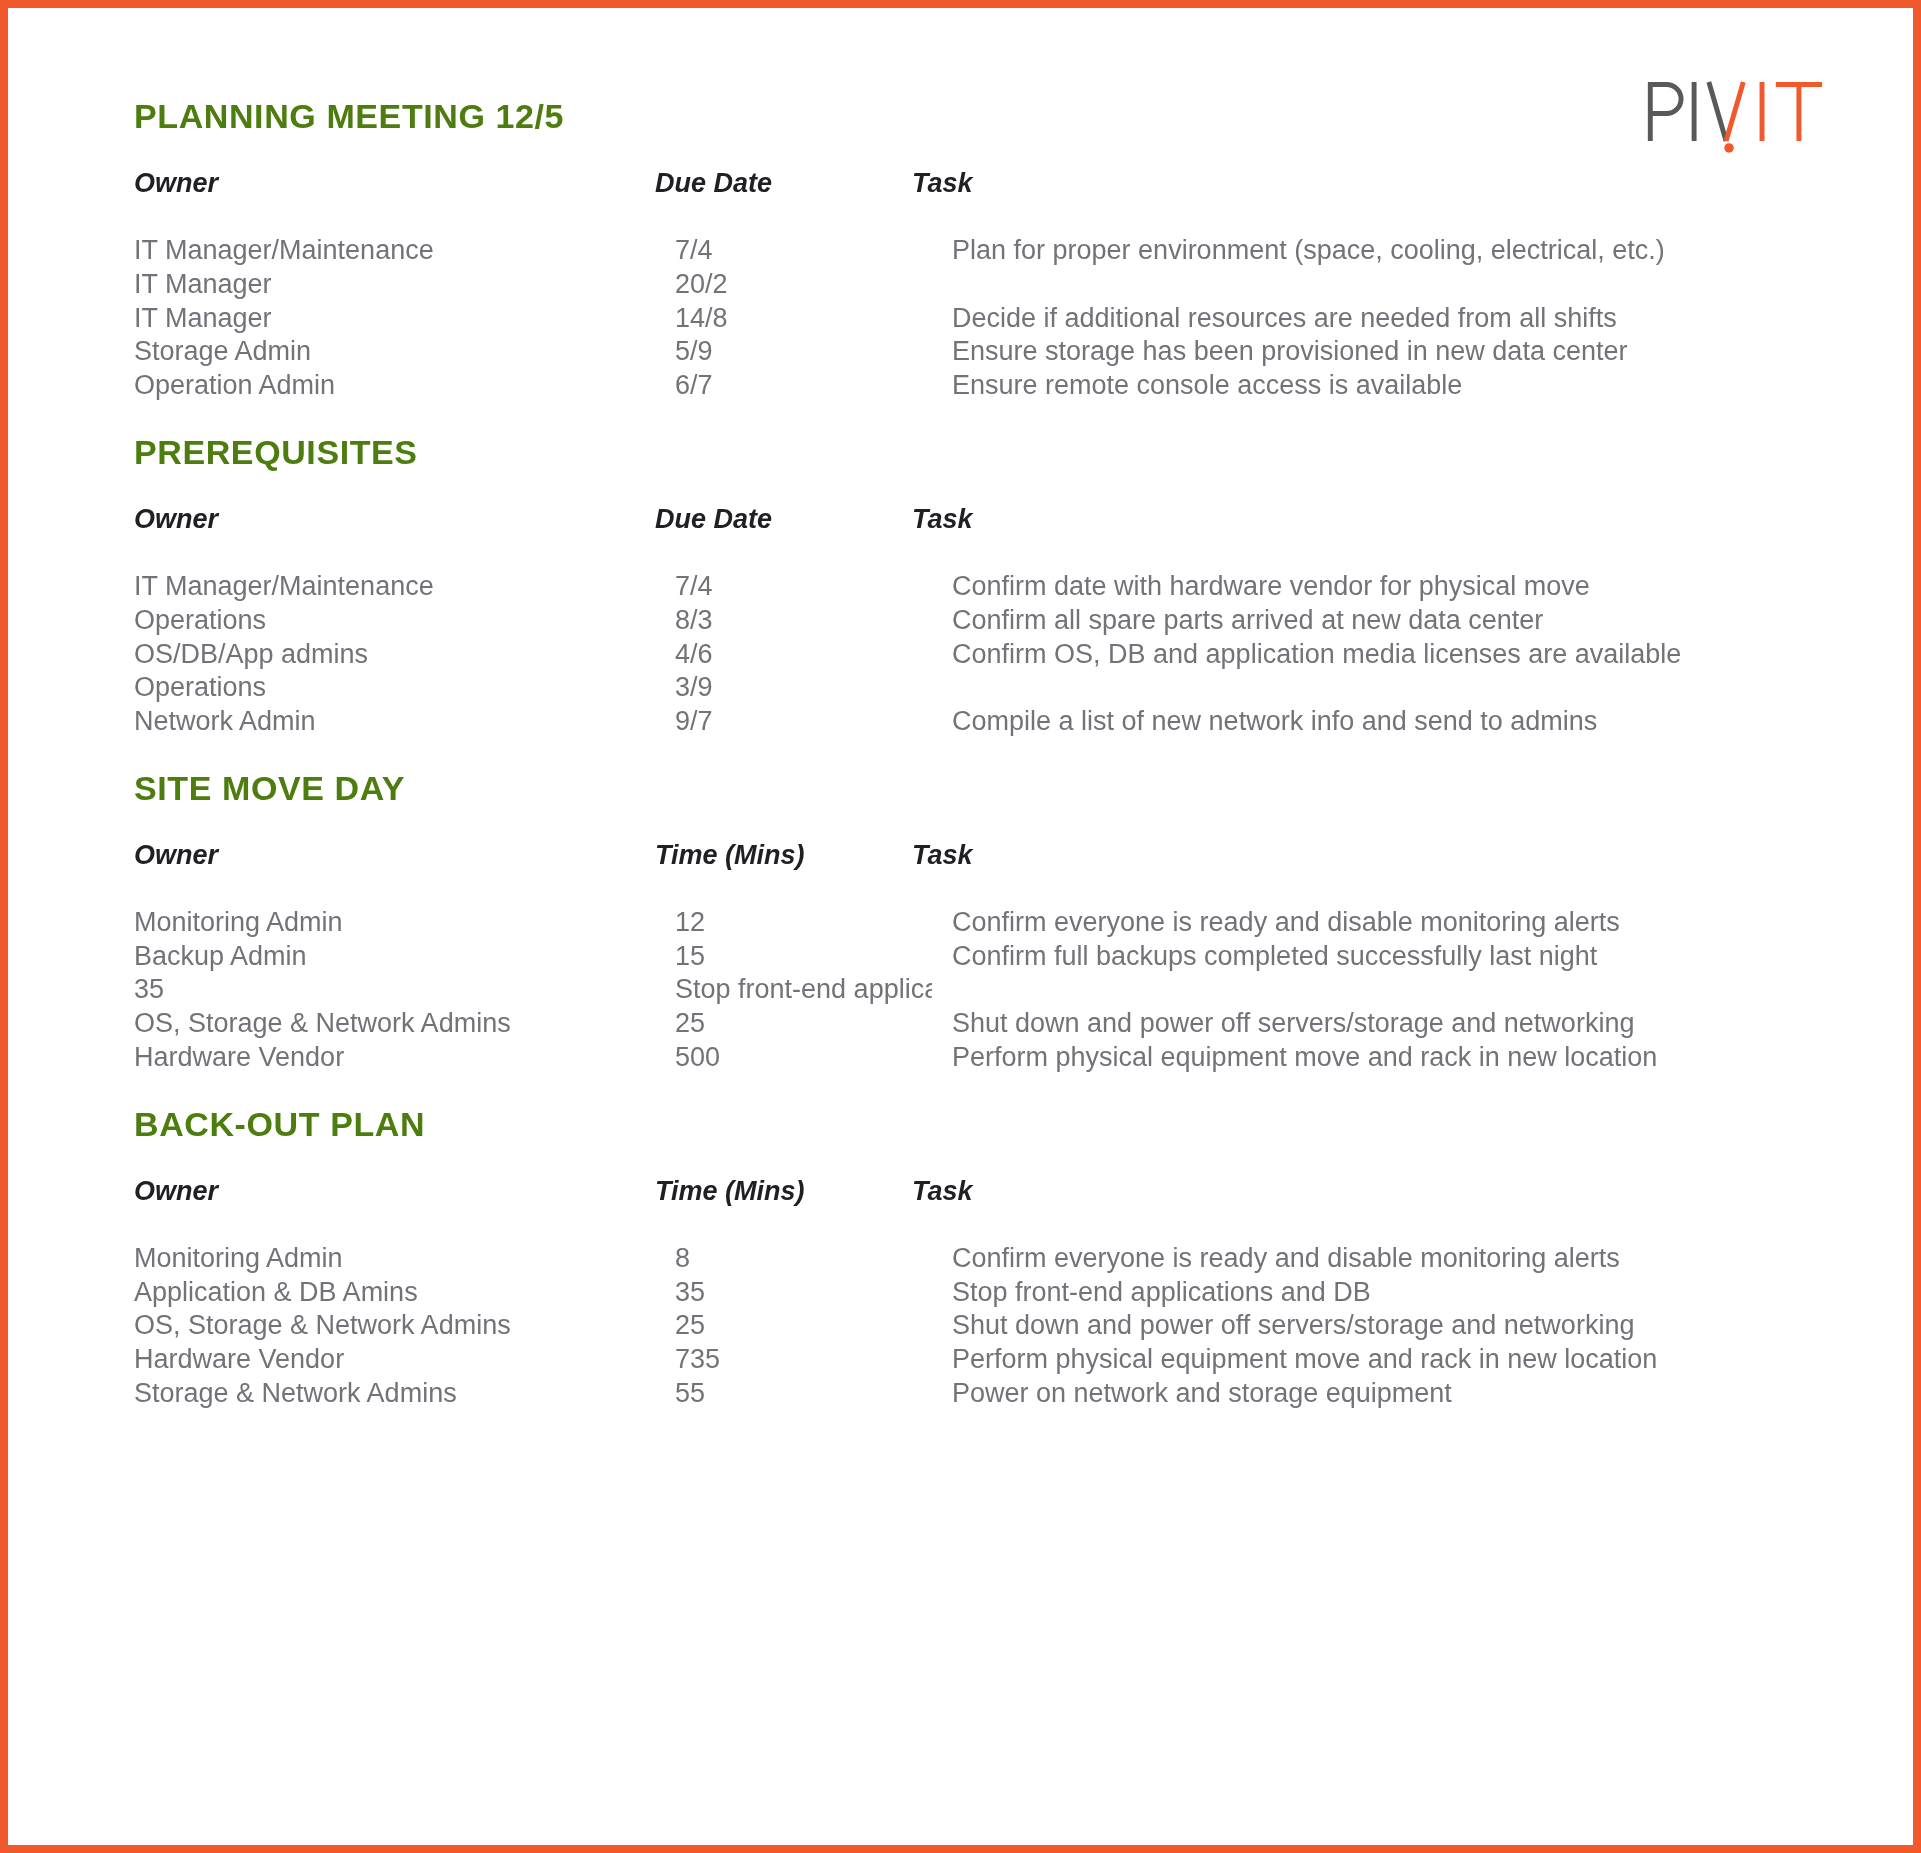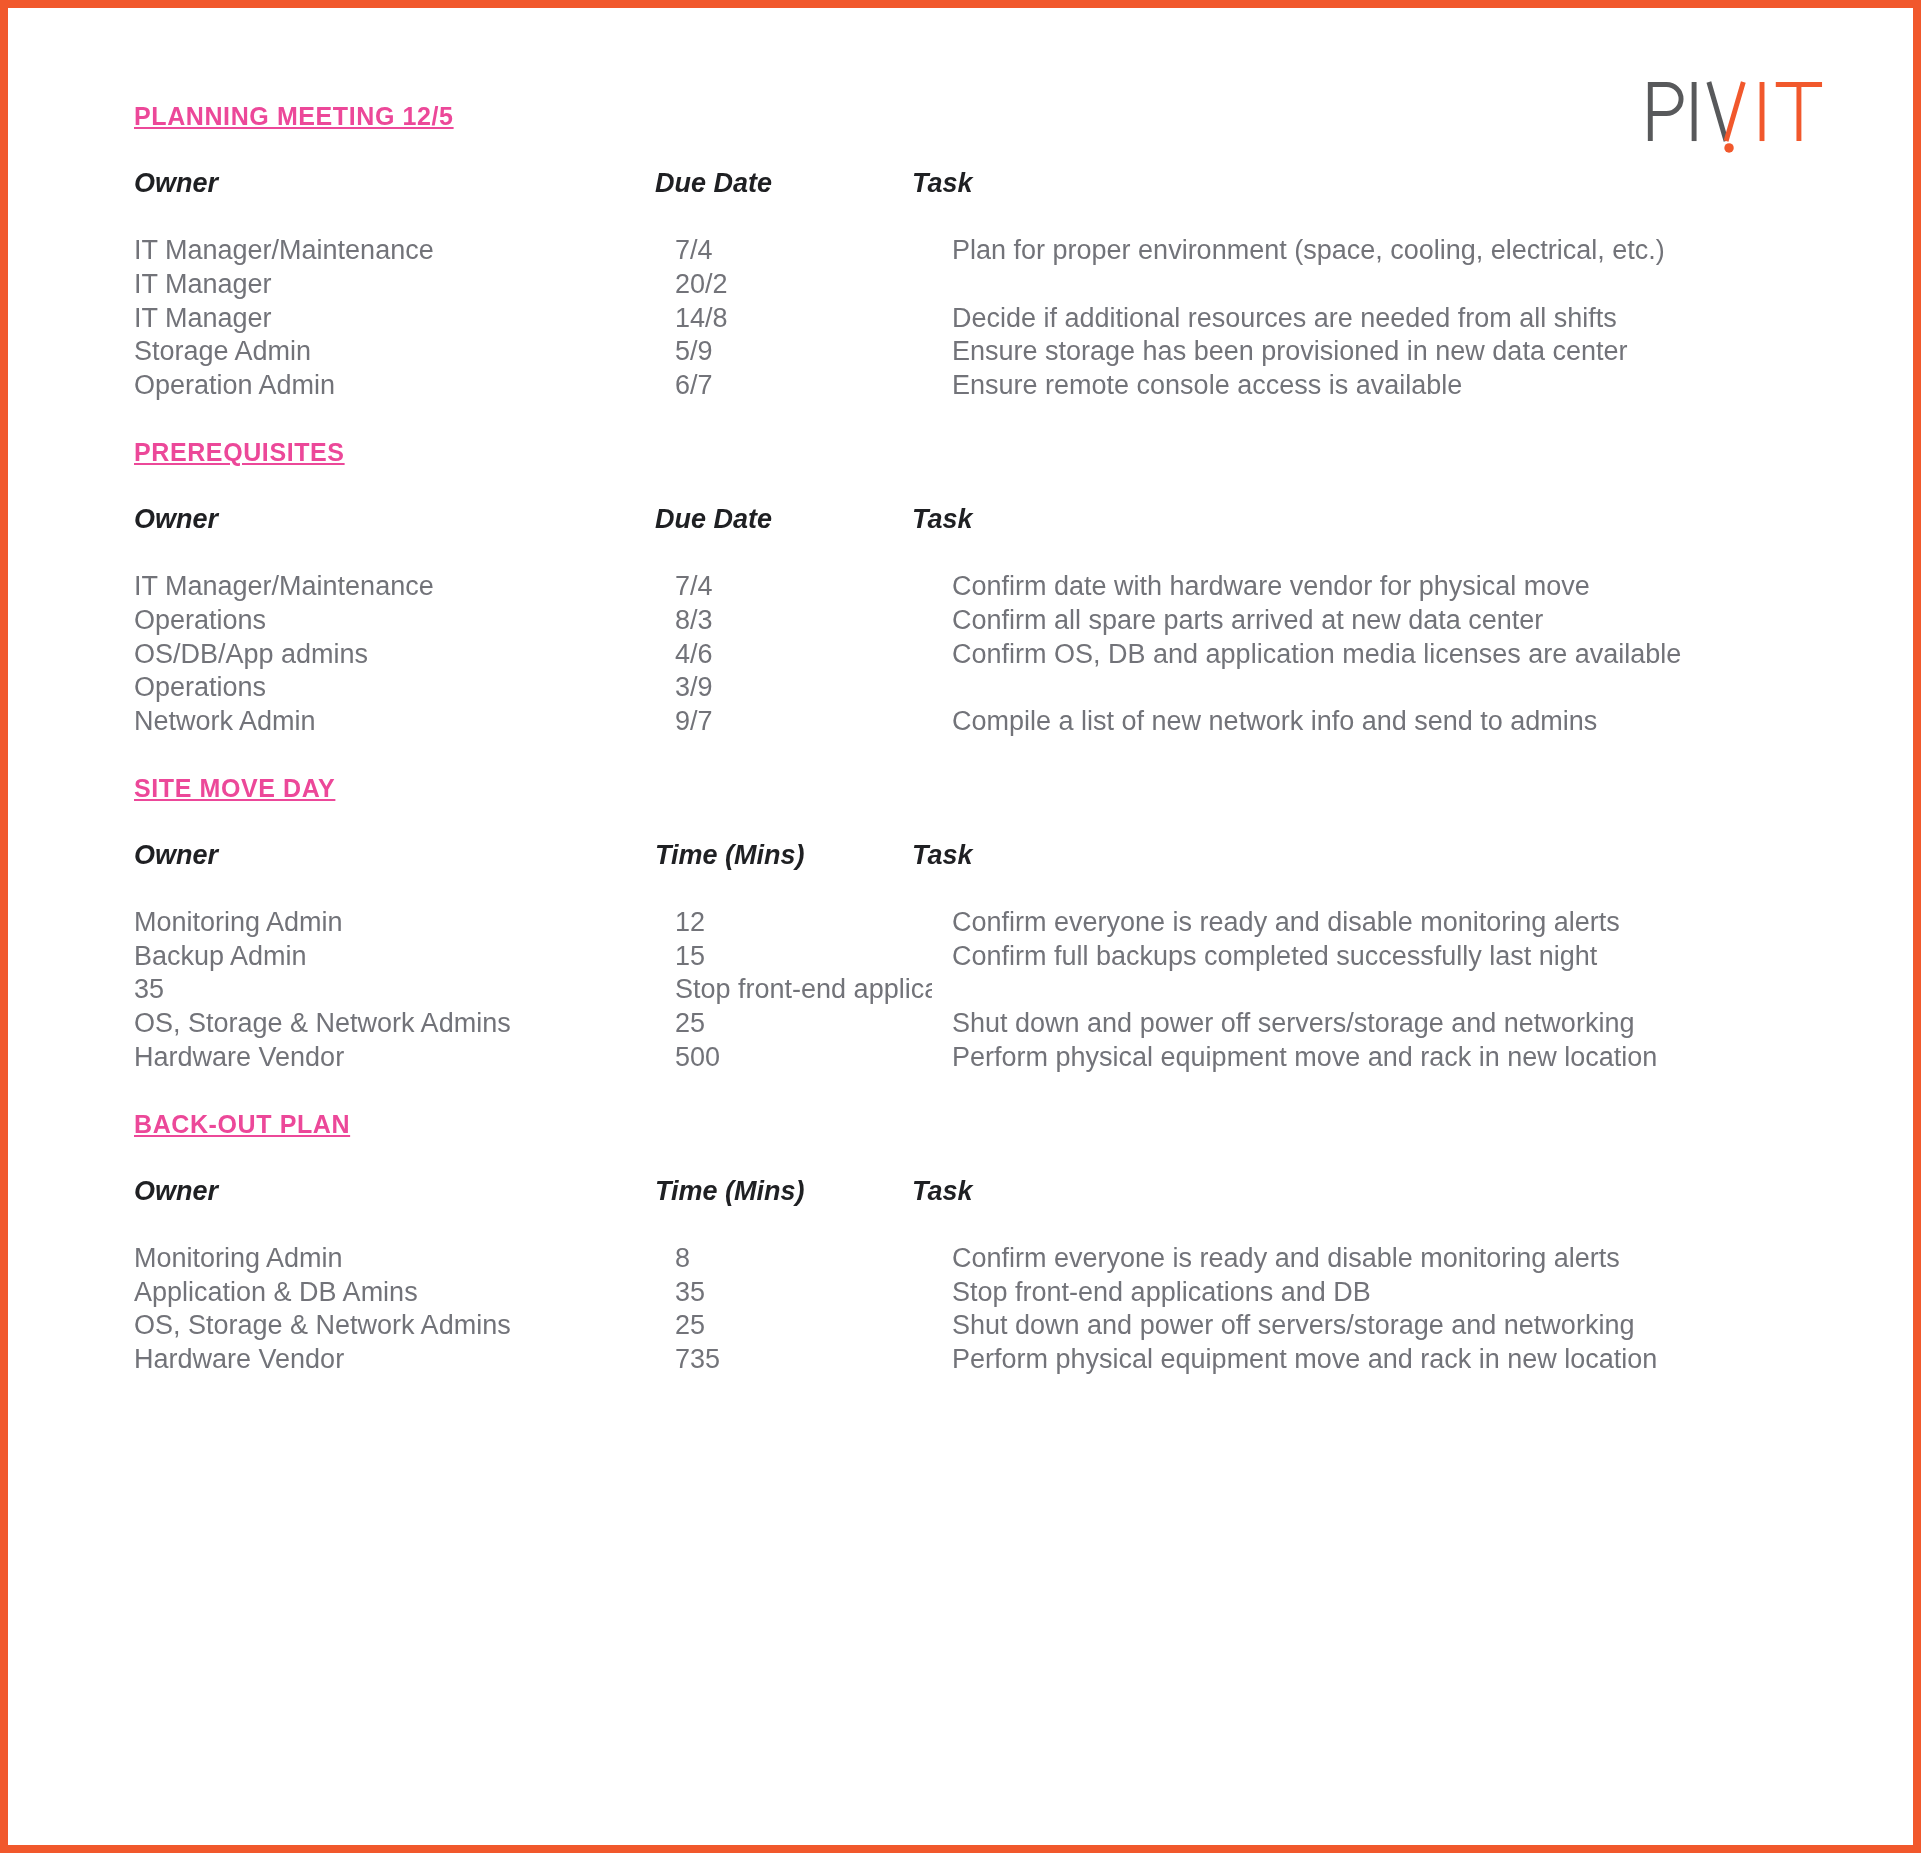--- a/index.html
+++ b/index.html
@@ -24,27 +24,26 @@
     position: absolute;
     top: 66px;
     right: 88px;
     width: 187px;
     height: 79px;
   }
   .logo svg { display: block; width: 100%; height: 100%; }
   .sec { margin: 0 0 33.6px 0; }
   .sec-title {
     margin: 0 0 33.6px 0;
-    font-size: 25px;
+    font-size: 34px;
     line-height: 33.6px;
     height: 33.6px;
     font-weight: 700;
     letter-spacing: 0.6px;
-    color: #ec4899;
-    text-decoration: underline;
+    color: #4d7c0f;
   }
   .thead, .trow {
     display: grid;
     grid-template-columns: 521px 257px 1fr;
     font-size: 27px;
     line-height: 33.6px;
   }
   .thead {
     margin: 0 0 33.6px 0;
     color: #1f2023;
@@ -199,16 +198,21 @@
       <div class="trow">
         <div class="cell">OS, Storage &amp; Network Admins</div>
         <div class="cell">25</div>
         <div class="cell">Shut down and power off servers/storage and networking</div>
       </div>
       <div class="trow">
         <div class="cell">Hardware Vendor</div>
         <div class="cell">735</div>
         <div class="cell">Perform physical equipment move and rack in new location</div>
       </div>
+      <div class="trow">
+        <div class="cell">Storage &amp; Network Admins</div>
+        <div class="cell">55</div>
+        <div class="cell">Power on network and storage equipment</div>
+      </div>
     </section>
 
   </div>
 </div>
 
 </body></html>

